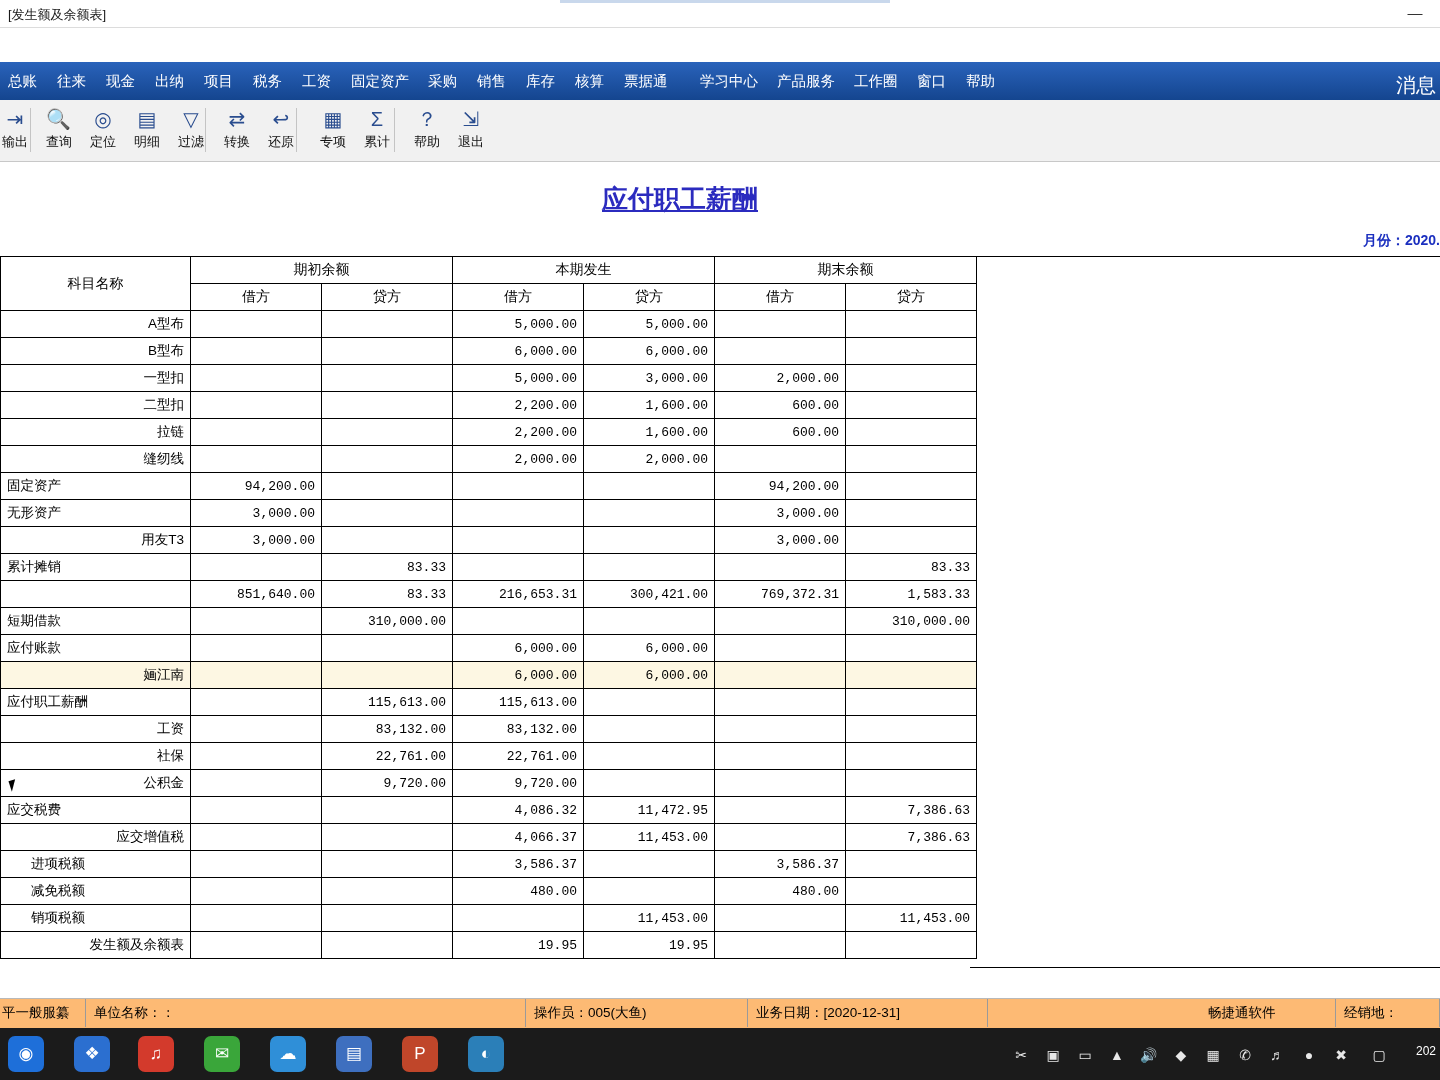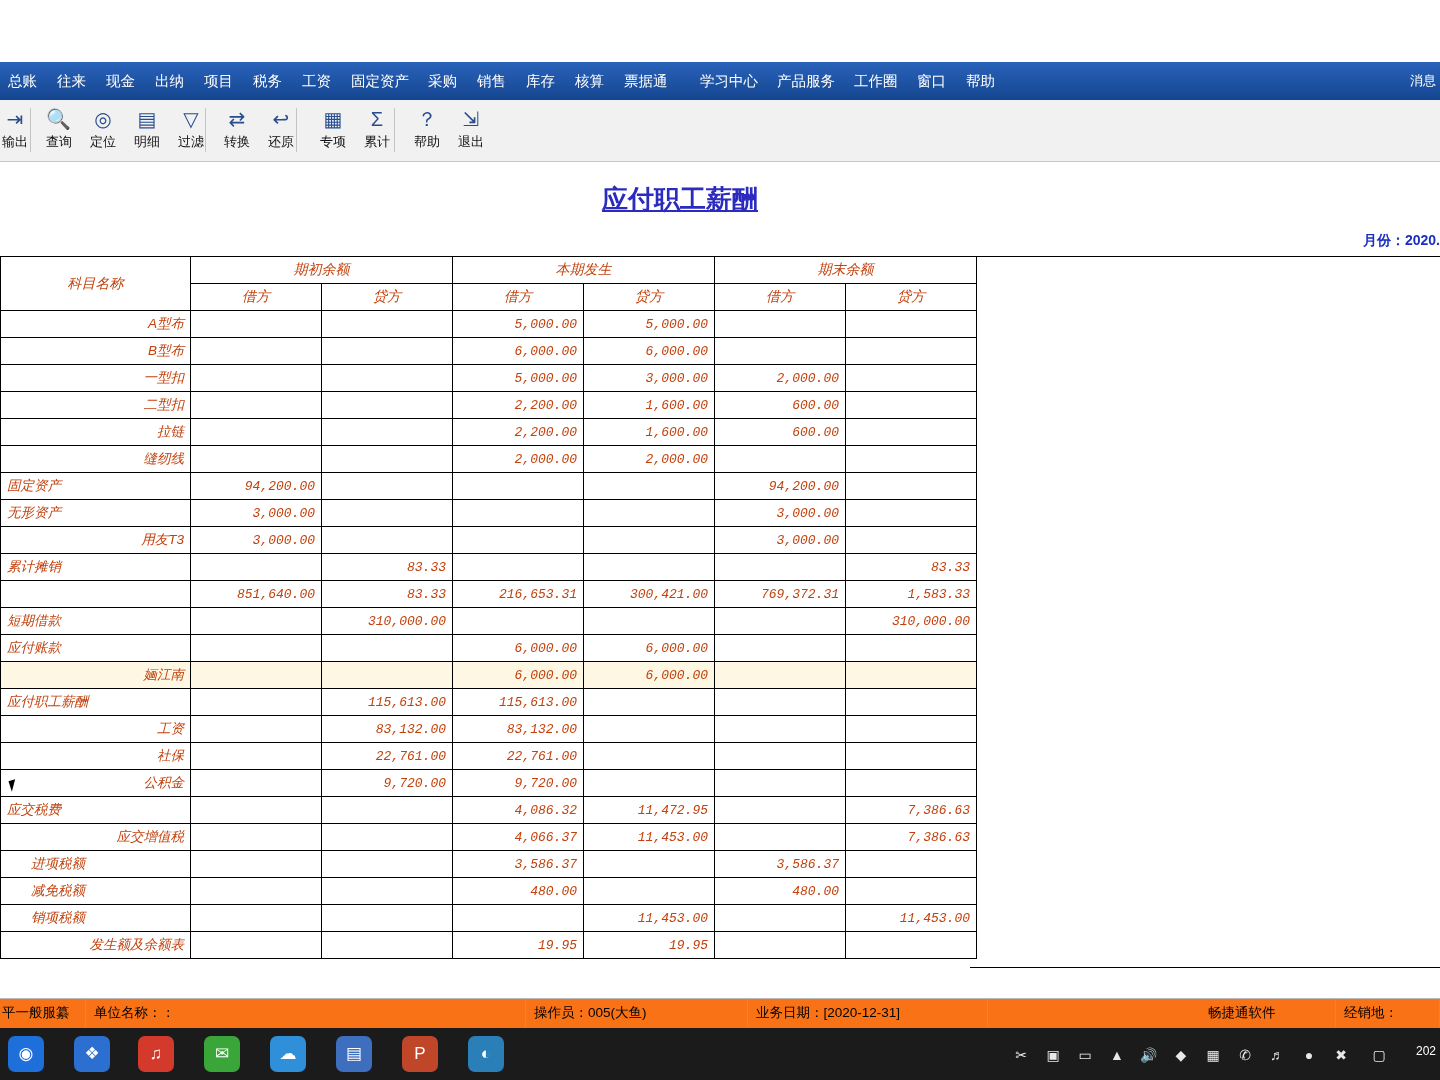--- a/index.html
+++ b/index.html
@@ -42,21 +42,21 @@
     background: #1e4fa0;
     background: linear-gradient(#2a63bb, #14458f);
     color: #ffffff;
   }
   .menubar .mi {
     position: absolute; top: 10px;
     font-size: 14.5px; color: #ffffff; white-space: nowrap;
   }
   .menubar .right-user {
     position: absolute; right: 4px; top: 10px;
-    font-size: 13px; color: #ffffff; white-space: nowrap;
+    font-size: 20px; color: #ffffff; white-space: nowrap;
   }
 
   
   .toolbar {
     position: absolute; left: 0; top: 100px; width: 1440px; height: 62px;
     background: #f1f1f1;
     border-bottom: 1px solid #c8c8c8;
   }
   .tbitem {
     position: absolute; top: 4px;
@@ -105,23 +105,22 @@
   .rmonth {
     position: absolute; right: 0px; top: 70px;
     font-size: 14px; color: #1b2fbf; font-weight: bold;
   }
 
   
   .tbl {
     position: absolute; left: 0; top: 94px;
     border-collapse: collapse;
     font-size: 13.5px;
-    color: #c2410c;
+    color: #000000;
     table-layout: fixed;
-    font-style: italic;
   }
   .tbl td, .tbl th {
     border: 1px solid #000;
     padding: 0 6px;
     height: 27px;
     font-weight: normal;
     background: #ffffff;
     overflow: hidden;
     white-space: nowrap;
   }
@@ -139,21 +138,21 @@
     border-top: 1px solid #000;
     border-bottom: 1px solid #000;
     background: #ffffff;
   }
   .indent1 { padding-left: 18px !important; text-align: right; }
   .indent2 { padding-left: 30px !important; }
 
   
   .statusbar {
     position: absolute; left: 0; top: 998px; width: 1440px; height: 30px;
-    background: #f97316;
+    background: #fdba74;
     border-top: 1px solid #b9b9b9;
     font-size: 13.5px; color: #000;
   }
   .sb {
     position: absolute; top: 0; height: 28px;
     border-right: 1px solid #9a9a9a;
     padding: 5px 8px 0 8px;
     white-space: nowrap;
   }
 
@@ -184,20 +183,25 @@
     border-left: 7px solid #000;
     border-bottom: 11px solid transparent;
     transform: rotate(-18deg);
   }
 </style>
 </head>
 <body>
 
 <div id="app">
 
+  <div class="titlebar">
+    <div class="topstrip"></div>
+    <div class="tbtext">[发生额及余额表]</div>
+    <div class="minbtn">—</div>
+  </div>
 
   <div class="menubar" id="menubar">
     <div class="right-user">消息</div>
   <div class="mi" style="left: 8px;">总账</div>
       <div class="mi" style="left: 57px;">往来</div>
       <div class="mi" style="left: 106px;">现金</div>
       <div class="mi" style="left: 155px;">出纳</div>
       <div class="mi" style="left: 204px;">项目</div>
       <div class="mi" style="left: 253px;">税务</div>
       <div class="mi" style="left: 302px;">工资</div>

